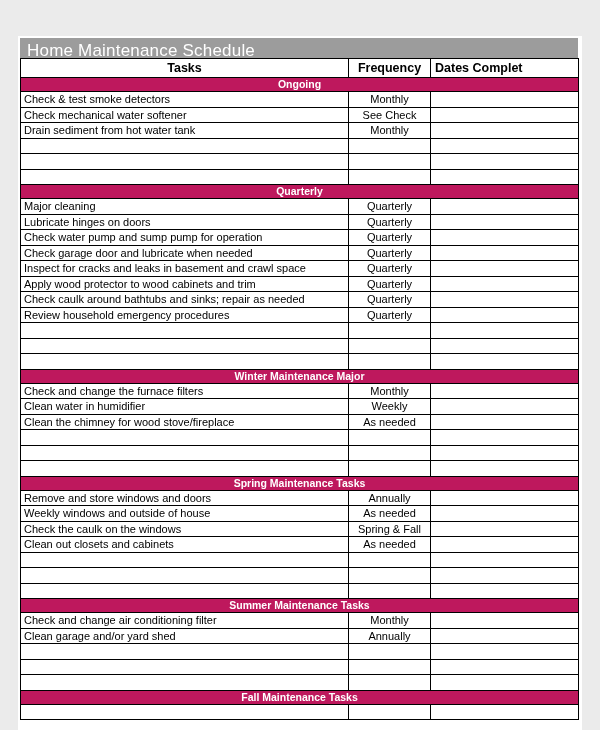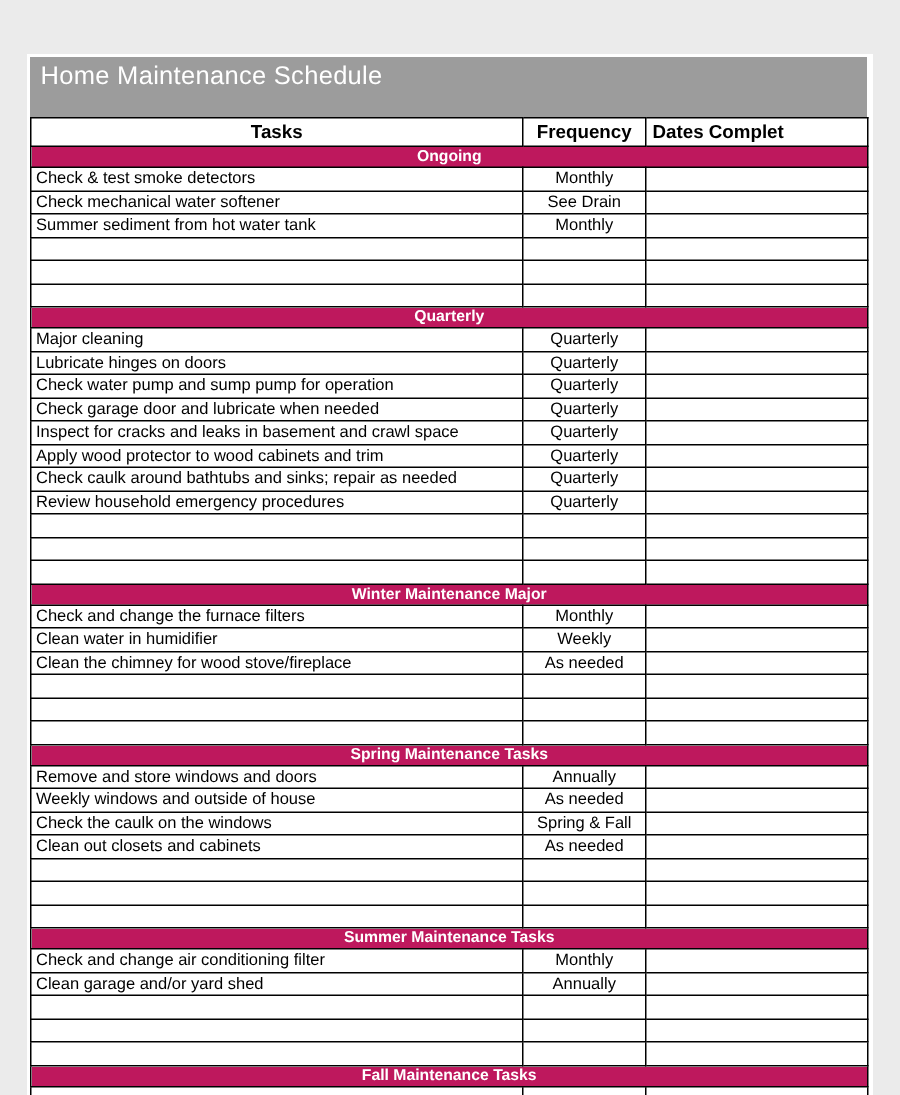--- a/index.html
+++ b/index.html
@@ -14,21 +14,21 @@
     position: absolute;
     left: 18px;
     top: 36px;
     width: 564px;
     height: 694px;
     background: #ffffff;
     padding: 2px 0 0 2px;
   }
   .title-bar {
     width: 558px;
-    height: 40px;
+    height: 20px;
     background: #9c9c9c;
     color: #ffffff;
     font-size: 17px;
     line-height: 26px;
     padding-left: 7px;
     letter-spacing: 0.2px;
     overflow: hidden;
     white-space: nowrap;
   }
   table.sched {
@@ -103,25 +103,25 @@
         <tr class="band">
           <td class="" colspan="3">Ongoing</td>
         </tr>
         <tr>
           <td class="task">Check &amp; test smoke detectors</td>
           <td class="freq">Monthly</td>
           <td class="date"></td>
         </tr>
         <tr>
           <td class="task">Check mechanical water softener</td>
-          <td class="freq">See Drain</td>
-          <td class="date"></td>
-        </tr>
-        <tr>
-          <td class="task">Summer sediment from hot water tank</td>
+          <td class="freq">See Check</td>
+          <td class="date"></td>
+        </tr>
+        <tr>
+          <td class="task">Drain sediment from hot water tank</td>
           <td class="freq">Monthly</td>
           <td class="date"></td>
         </tr>
         <tr>
           <td class="task"></td>
           <td class="freq"></td>
           <td class="date"></td>
         </tr>
         <tr>
           <td class="task"></td>

